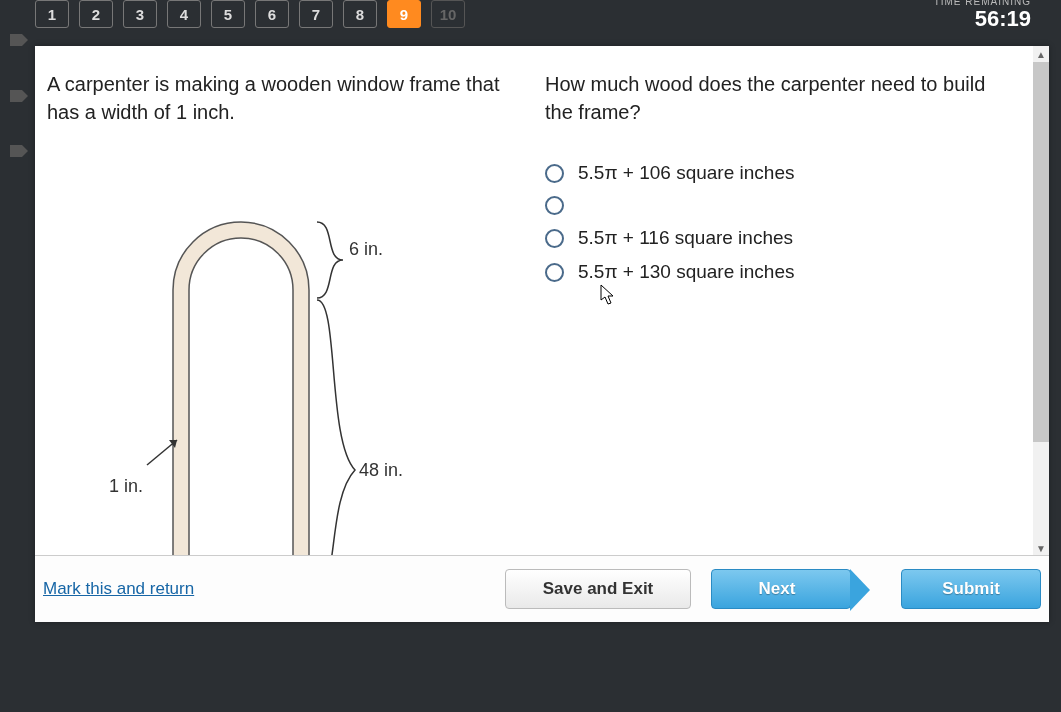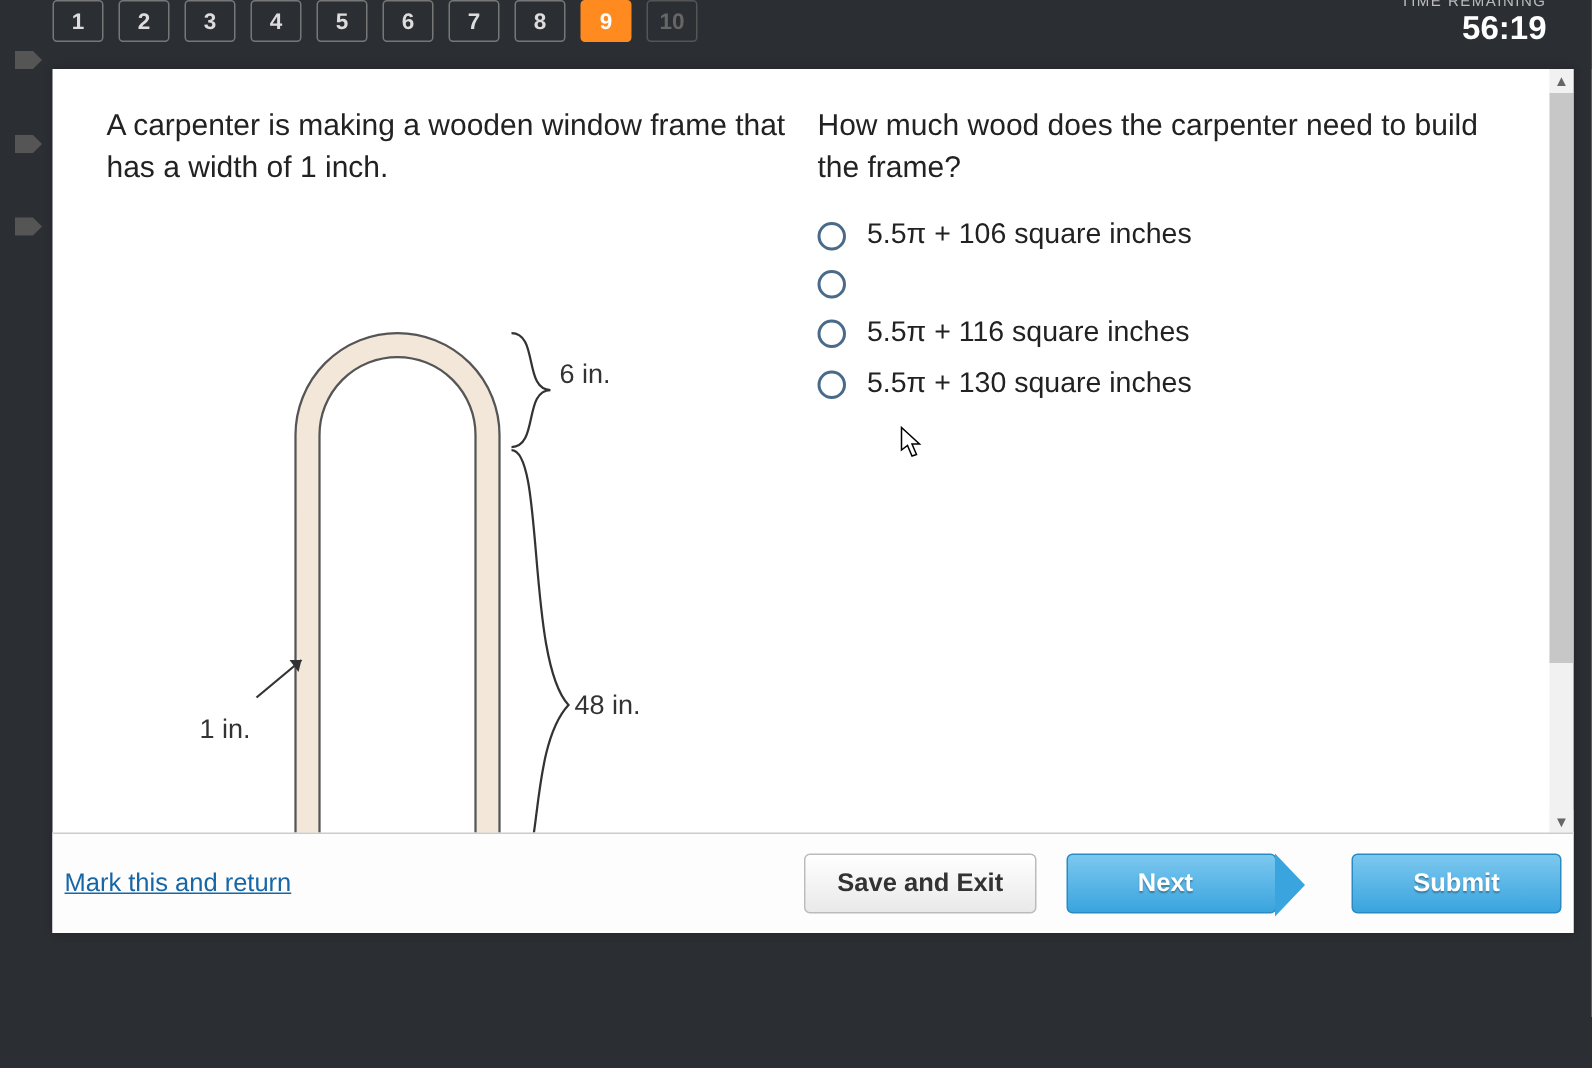--- a/index.html
+++ b/index.html
@@ -20,36 +20,36 @@
   .edge-marker::after{content:"";position:absolute;right:-6px;top:0;border-top:6px solid transparent;border-bottom:6px solid transparent;border-left:6px solid #555}
   
   .panel{position:absolute;left:35px;top:46px;width:1014px;height:576px;background:#fff;box-shadow:0 0 6px rgba(0,0,0,.3)}
   .content{position:absolute;left:0;top:0;right:0;height:510px;overflow:hidden}
   .scrollbar{position:absolute;right:0;top:0;width:16px;height:510px;background:#f1f1f1}
   .scroll-arrow{position:absolute;right:0;width:16px;height:16px;background:#f1f1f1;color:#666;font-size:10px;display:flex;align-items:center;justify-content:center}
   .sa-up{top:0}
   .sa-down{bottom:0}
   .scroll-thumb{position:absolute;right:0;top:16px;width:16px;height:380px;background:#c7c7c7}
   
-  .col-left{position:absolute;left:36px;top:24px;width:470px}
+  .col-left{position:absolute;left:12px;top:24px;width:470px}
   .col-right{position:absolute;left:510px;top:24px;width:470px}
   .prompt{font-size:20px;color:#222;line-height:1.4}
   
   .diagram{position:absolute;left:30px;top:100px;width:330px;height:420px}
   
-  .answers{margin-top:20px}
+  .answers{margin-top:36px}
   .answer-row{display:flex;align-items:center;gap:14px;font-size:19px;color:#222;margin-bottom:12px;cursor:pointer}
   .radio{width:15px;height:15px;border:2px solid #4a6a8a;border-radius:50%;flex:0 0 auto}
   .cursor-img{position:absolute;left:565px;top:238px;pointer-events:none}
   
   .footer{position:absolute;left:0;bottom:0;right:0;height:66px;border-top:1px solid #ccc;background:#fdfdfd;display:flex;align-items:center;padding:0 8px;gap:20px}
   .mark-link{color:#1766a6;font-size:17px;text-decoration:underline;cursor:pointer}
   .spacer{flex:1}
   .btn{height:40px;border-radius:4px;font-size:17px;font-weight:bold;display:flex;align-items:center;justify-content:center;cursor:pointer;min-width:140px;box-sizing:border-box}
-  .btn-save{background:linear-gradient(#fff,#e9e9e9);border:1px solid #bbb;color:#333;width:155px}
+  .btn-save{background:linear-gradient(#fff,#e9e9e9);border:1px solid #bbb;color:#333;width:186px}
   .btn-next{position:relative;background:linear-gradient(#7cc8ef,#3aa4de);border:1px solid #2a8bc4;color:#fff;width:130px;padding-right:8px;text-shadow:0 1px 1px rgba(0,0,0,.3)}
   .btn-next::after{content:"";position:absolute;right:-20px;top:-1px;width:0;height:0;border-top:21px solid transparent;border-bottom:21px solid transparent;border-left:20px solid #3aa4de}
   .btn-next-wrap{margin-right:30px}
   .btn-submit{background:linear-gradient(#7cc8ef,#3aa4de);border:1px solid #2a8bc4;color:#fff;width:140px;text-shadow:0 1px 1px rgba(0,0,0,.3)}
 </style>
 </head>
 <body>
 
 <div class="topbar">
   <div class="qtabs">

